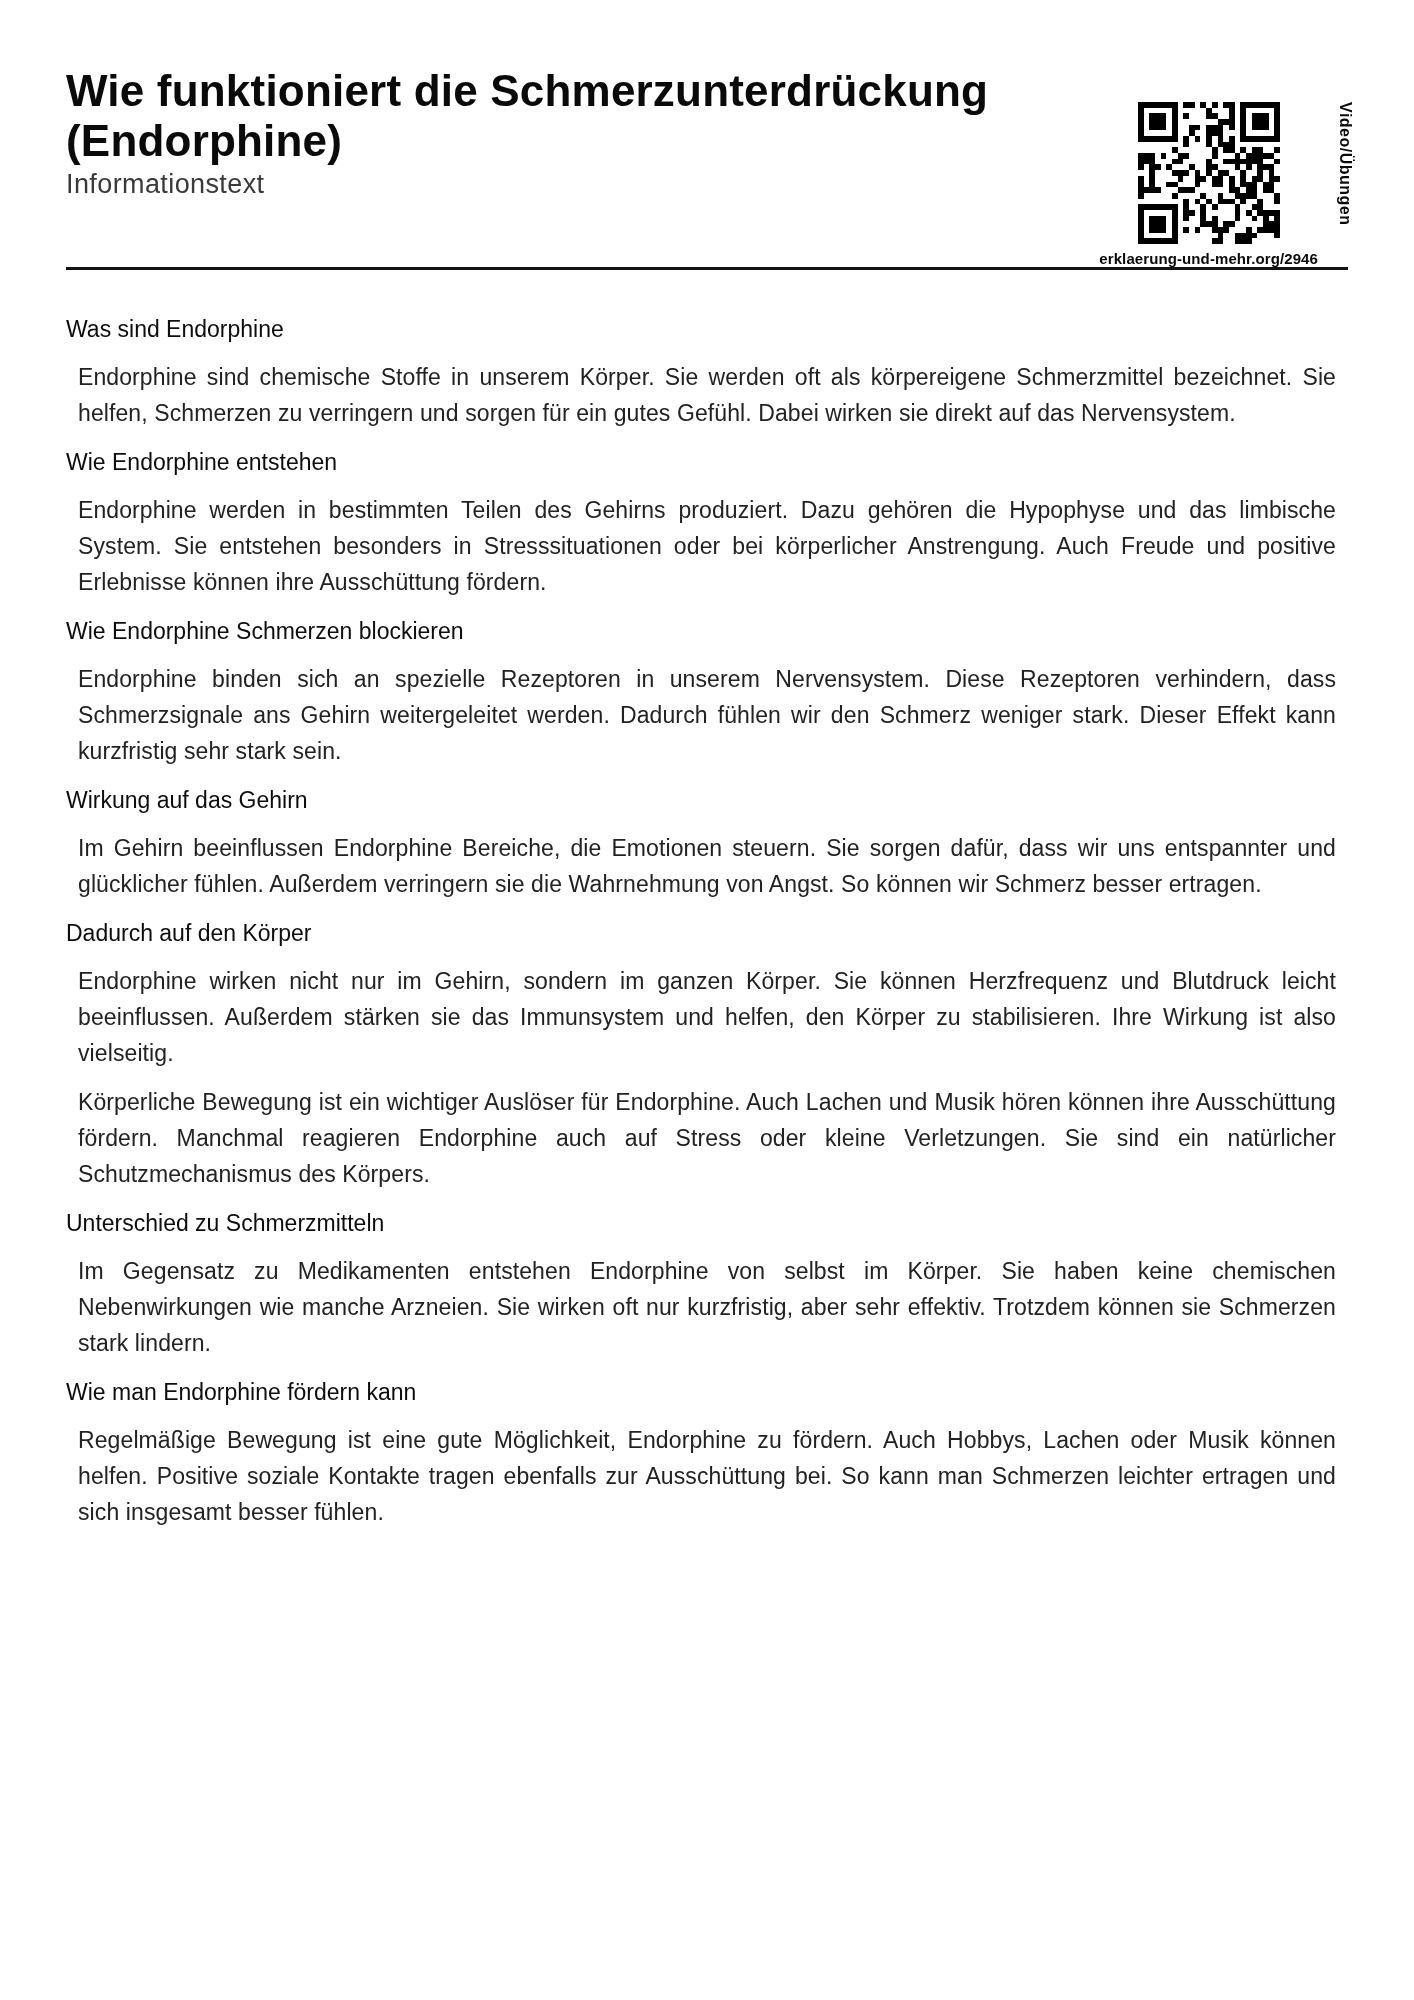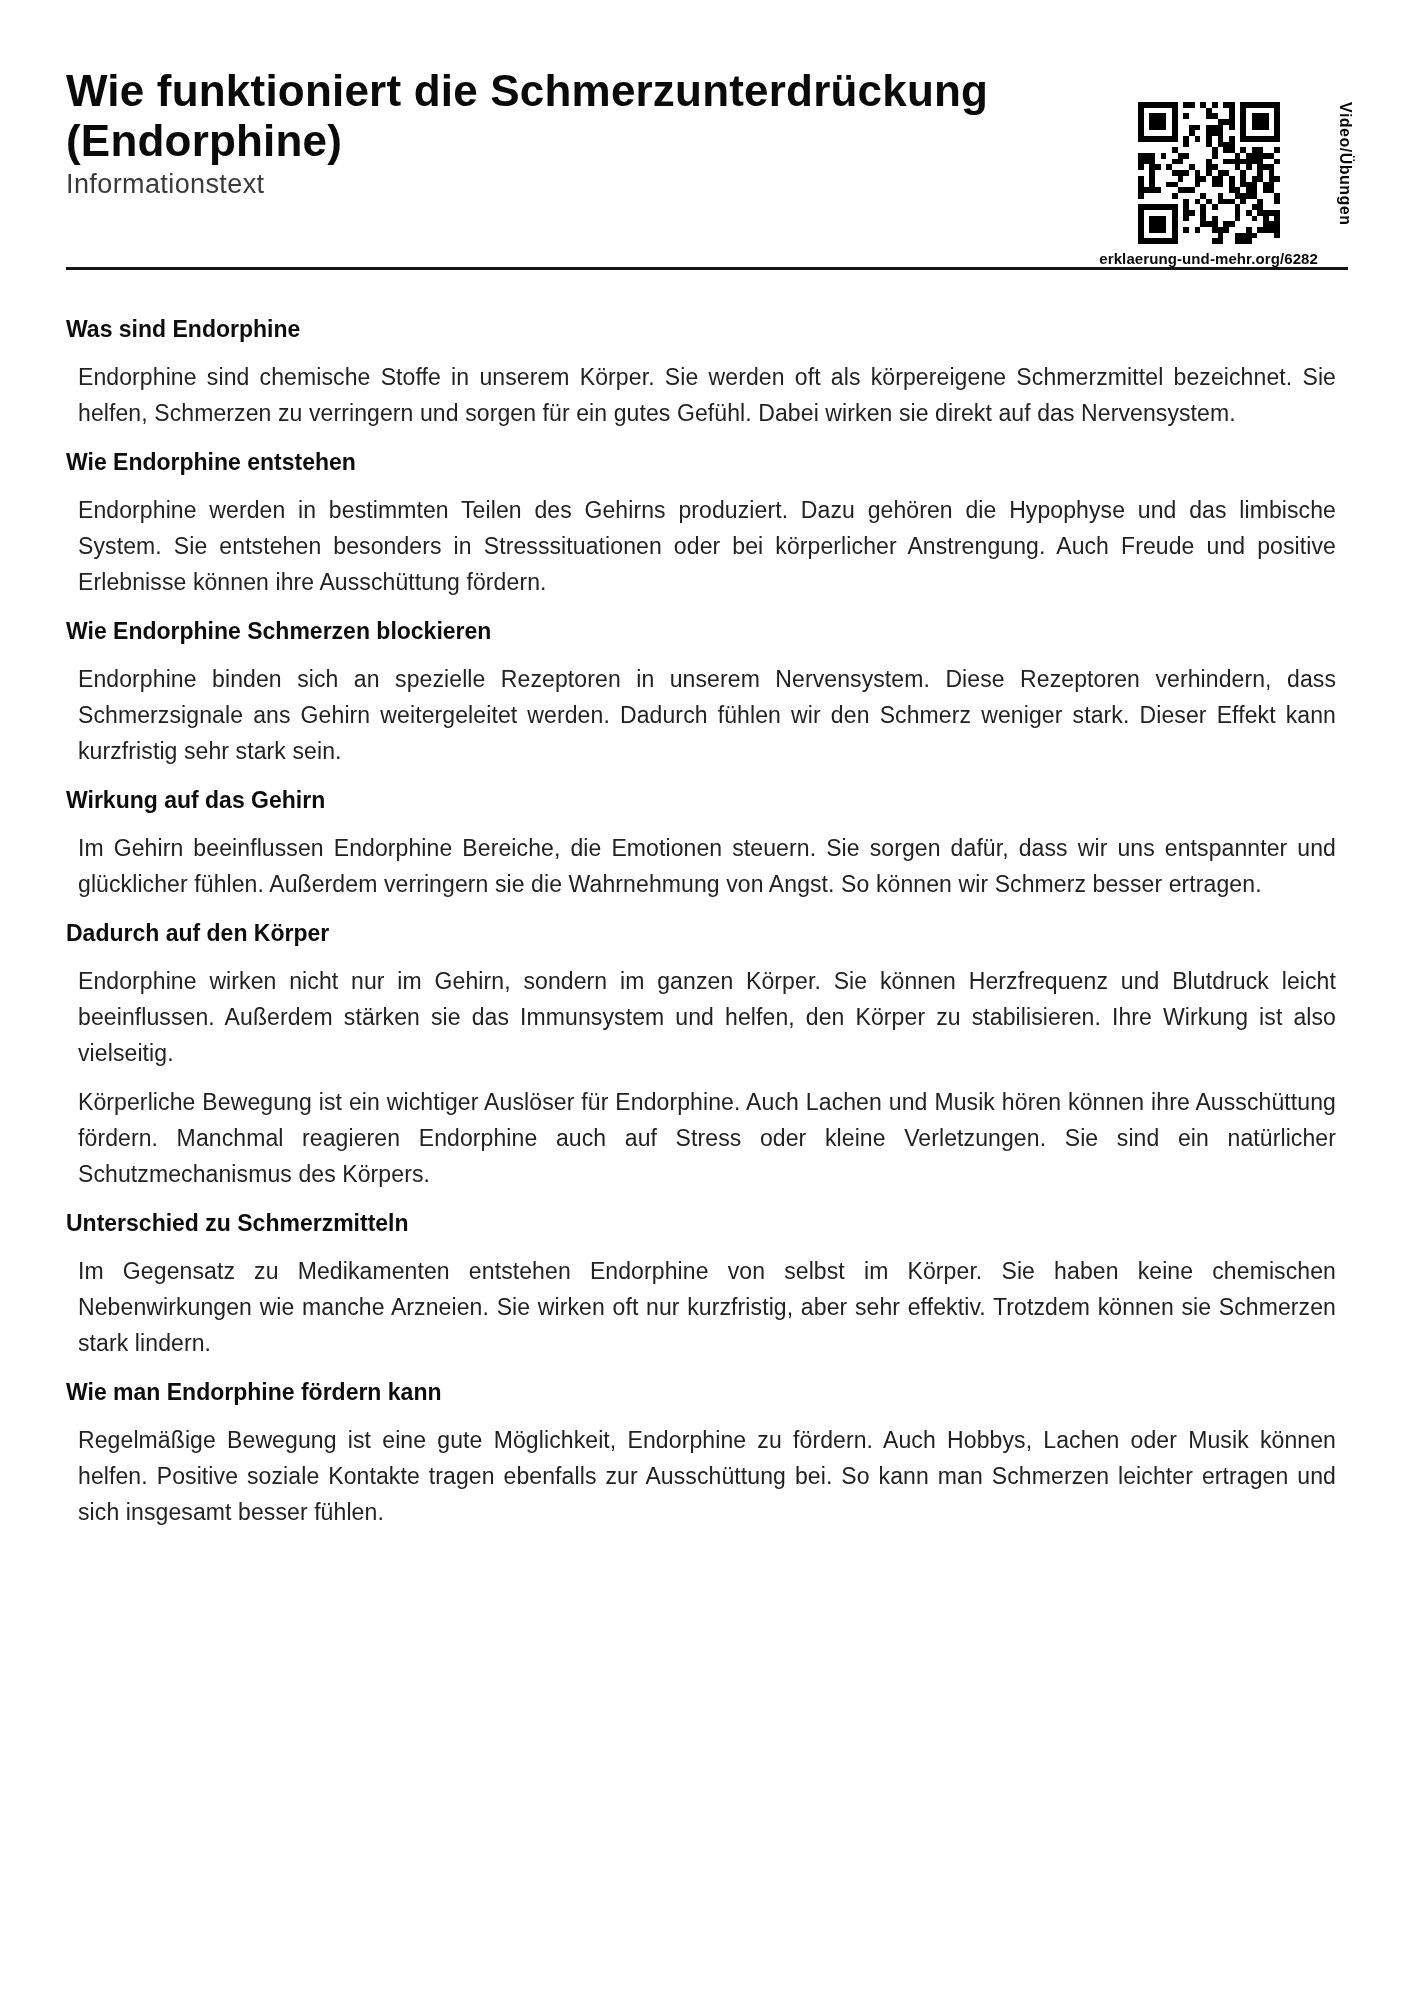--- a/index.html
+++ b/index.html
@@ -67,21 +67,21 @@
     font-size: 16px;
     font-weight: 700;
     color: #0a0a0a;
     letter-spacing: 0.5px;
   }
   
   .content { margin-top: 41px; }
   .section { margin: 0 0 13px 0; }
   .section-heading {
     font-size: 23px;
-    font-weight: 700;
+    font-weight: 400;
     line-height: 36px;
     color: #0d0d0d;
     margin: 0;
   }
   .section-body {
     font-size: 23px;
     font-weight: 400;
     line-height: 36px;
     color: #222222;
     margin: 12px;
@@ -402,21 +402,21 @@
             <rect x="3" y="24" width="1" height="1" fill="#000"></rect>
             <rect x="4" y="24" width="1" height="1" fill="#000"></rect>
             <rect x="5" y="24" width="1" height="1" fill="#000"></rect>
             <rect x="6" y="24" width="1" height="1" fill="#000"></rect>
             <rect x="13" y="24" width="1" height="1" fill="#000"></rect>
             <rect x="14" y="24" width="1" height="1" fill="#000"></rect>
             <rect x="17" y="24" width="1" height="1" fill="#000"></rect>
             <rect x="18" y="24" width="1" height="1" fill="#000"></rect>
             <rect x="19" y="24" width="1" height="1" fill="#000"></rect>
           </svg>
-        <div class="qr-url">erklaerung-und-mehr.org/6282</div>
+        <div class="qr-url">erklaerung-und-mehr.org/2946</div>
       </div>
       <div class="qr-side-label">Video/Übungen</div>
     </div>
   </div>
 
   <div class="content" id="content">
     <section class="section">
       <h2 class="section-heading">Was sind Endorphine</h2>
       <p class="section-body">Endorphine sind chemische Stoffe in unserem Körper. Sie werden oft als körpereigene Schmerzmittel bezeichnet. Sie helfen, Schmerzen zu verringern und sorgen für ein gutes Gefühl. Dabei wirken sie direkt auf das Nervensystem.</p>
     </section>

